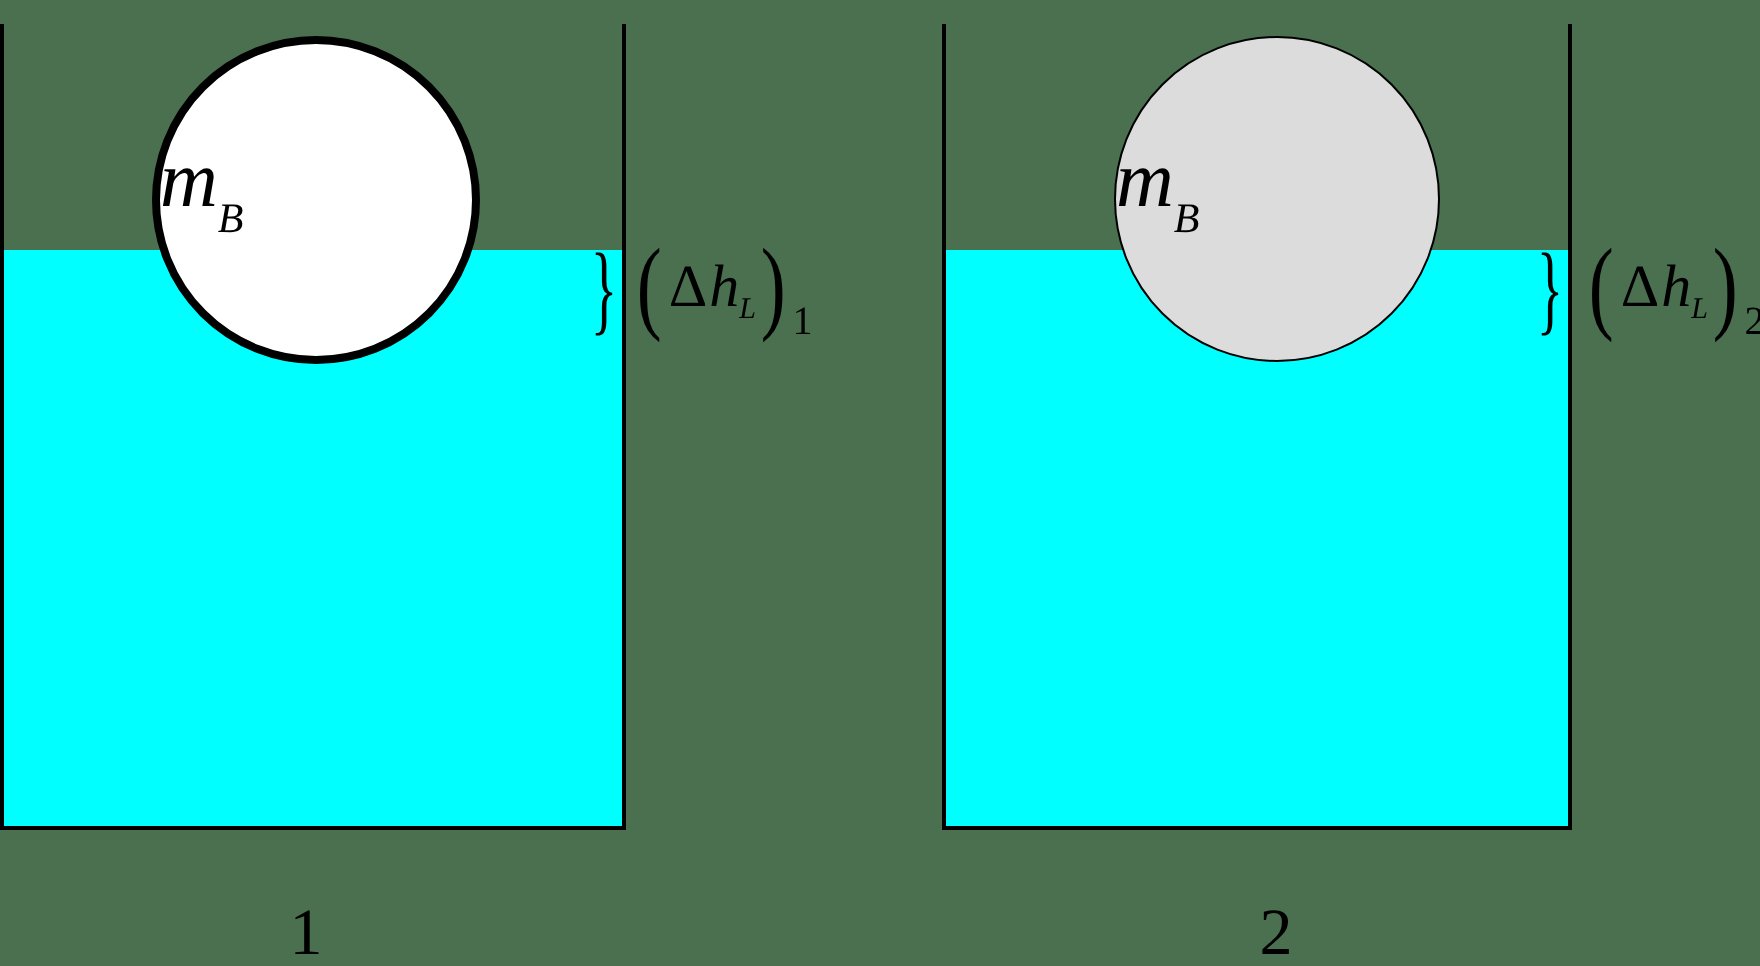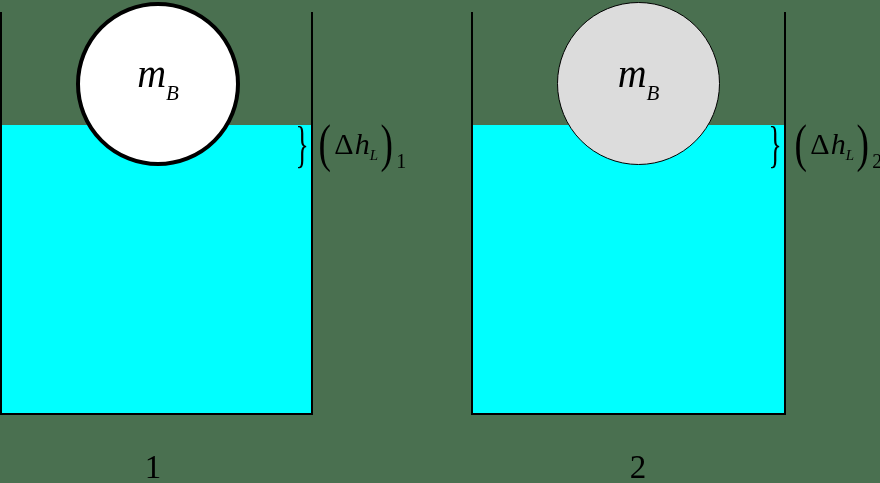--- a/index.html
+++ b/index.html
@@ -37,28 +37,28 @@
     height: 288px;
     background: #00FFFF;
     border-bottom: 2px solid #000;
     z-index: 1;
   }
   .liquid1 { left: 0px;   width: 313px; }
   .liquid2 { left: 471px; width: 315px; }
   
   .ball {
     position: absolute;
-    top: 2px;
+    top: 18px;
     width: 164px;
     height: 164px;
     border-radius: 50%;
     box-sizing: border-box;
     display: flex;
     align-items: center;
-    justify-content: center;
+    justify-content: flex-start;
     z-index: 3;
   }
   .ball1 {
     left: 76px;
     background: #FFFFFF;
     border: 4px solid #000;
   }
   .ball2 {
     left: 557px;
     width: 163px;

